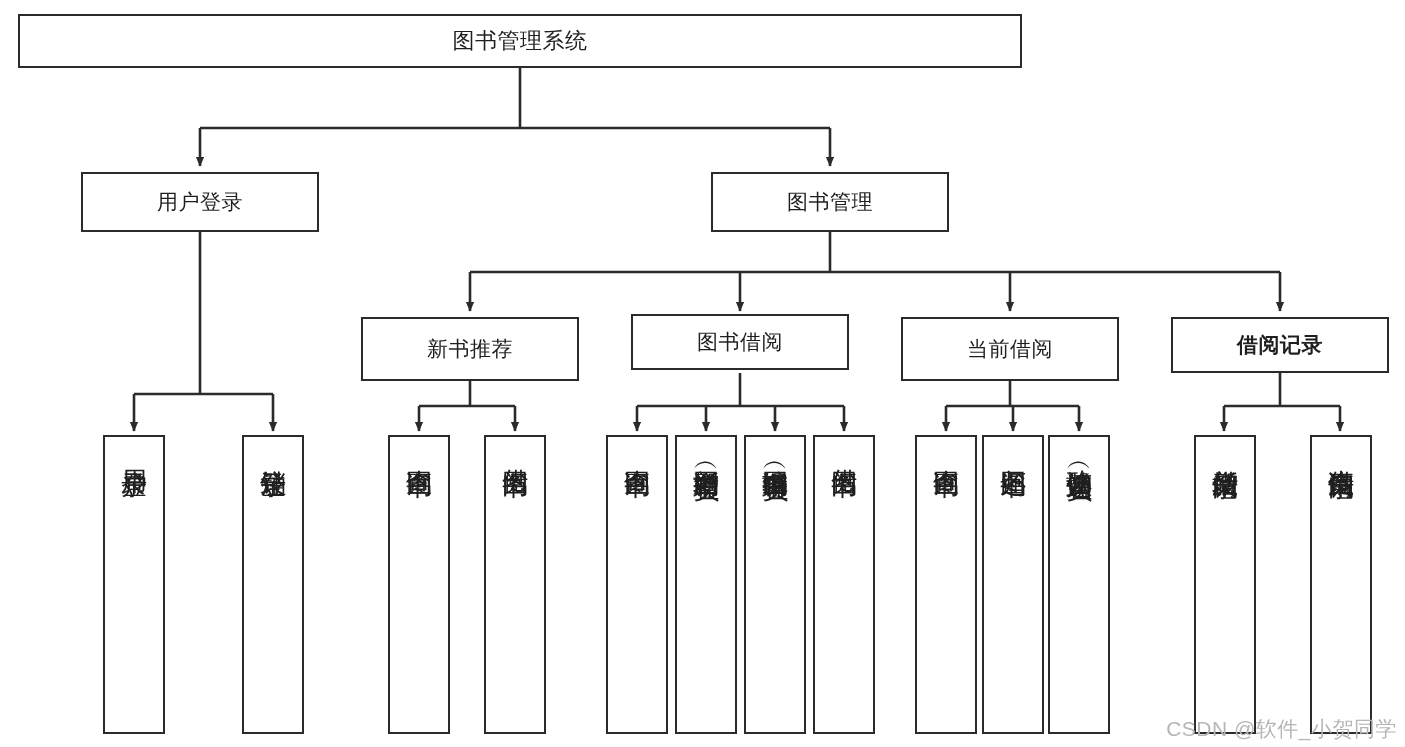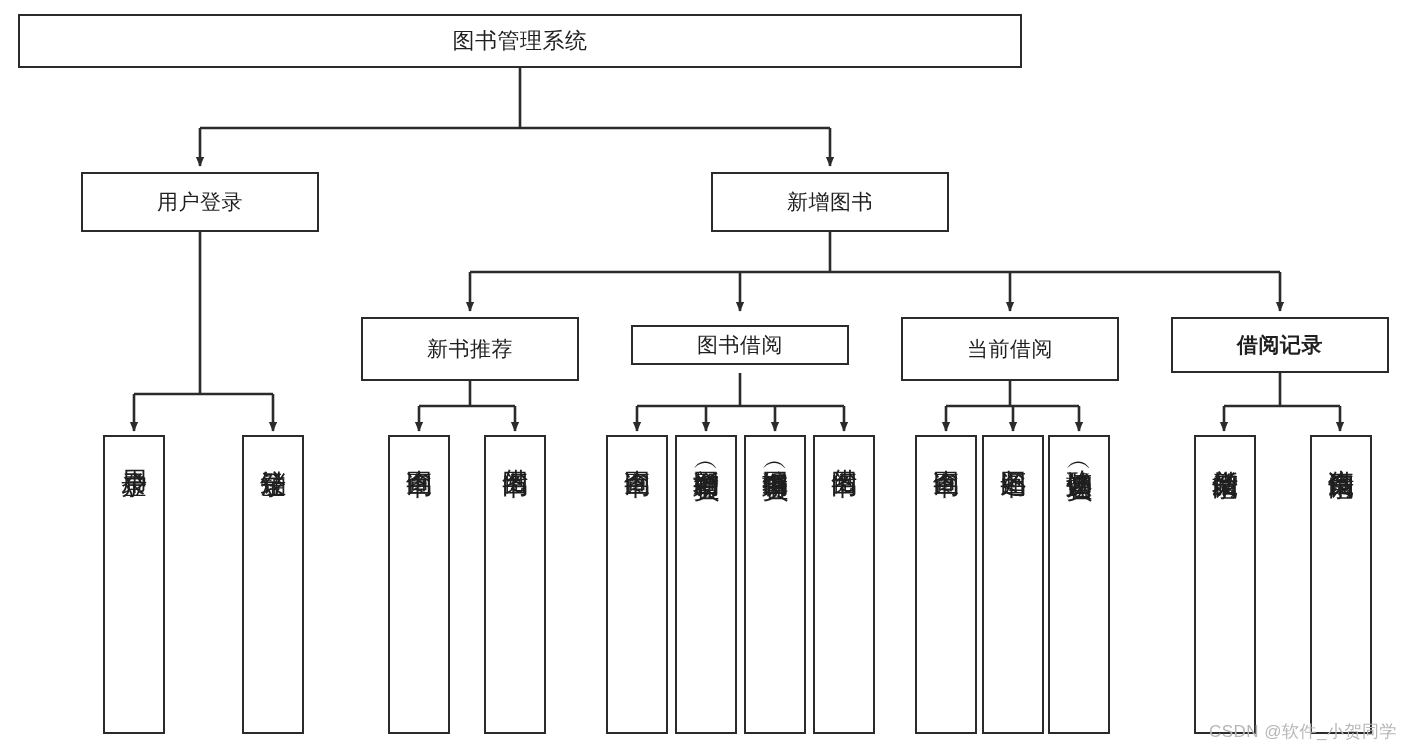--- a/index.html
+++ b/index.html
@@ -54,21 +54,21 @@
     text-orientation: upright;
     font-size: 26px;
     line-height: 1.28;
     letter-spacing: 1px;
     white-space: nowrap;
   }
   .watermark {
     position: absolute;
     right: 8px;
     bottom: 4px;
-    font-size: 17px;
+    font-size: 21px;
     color: #b6b6b6;
     letter-spacing: 0.5px;
     z-index: 5;
     white-space: nowrap;
   }
 </style>
 </head>
 <body>
 
 <div id="canvas">
@@ -124,27 +124,27 @@
   </svg>
 
   <div class="node root" style="left:18px; top:14px; width:1004px; height:54px;">
     <span class="lbl">图书管理系统</span>
   </div>
 
   <div class="node" style="left:81px; top:172px; width:238px; height:60px;">
     <span class="lbl">用户登录</span>
   </div>
   <div class="node" style="left:711px; top:172px; width:238px; height:60px;">
-    <span class="lbl">新增图书</span>
+    <span class="lbl">图书管理</span>
   </div>
 
   <div class="node" style="left:361px; top:317px; width:218px; height:64px;">
     <span class="lbl">新书推荐</span>
   </div>
-  <div class="node" style="left:631px; top:325px; width:218px; height:40px;">
+  <div class="node" style="left:631px; top:314px; width:218px; height:56px;">
     <span class="lbl">图书借阅</span>
   </div>
   <div class="node" style="left:901px; top:317px; width:218px; height:64px;">
     <span class="lbl">当前借阅</span>
   </div>
   <div class="node" style="left:1171px; top:317px; width:218px; height:56px;font-weight:bold;">
     <span class="lbl">借阅记录</span>
   </div>
 
   <div class="node leaf" style="left:103px; top:435px; width:62px; height:299px;">

